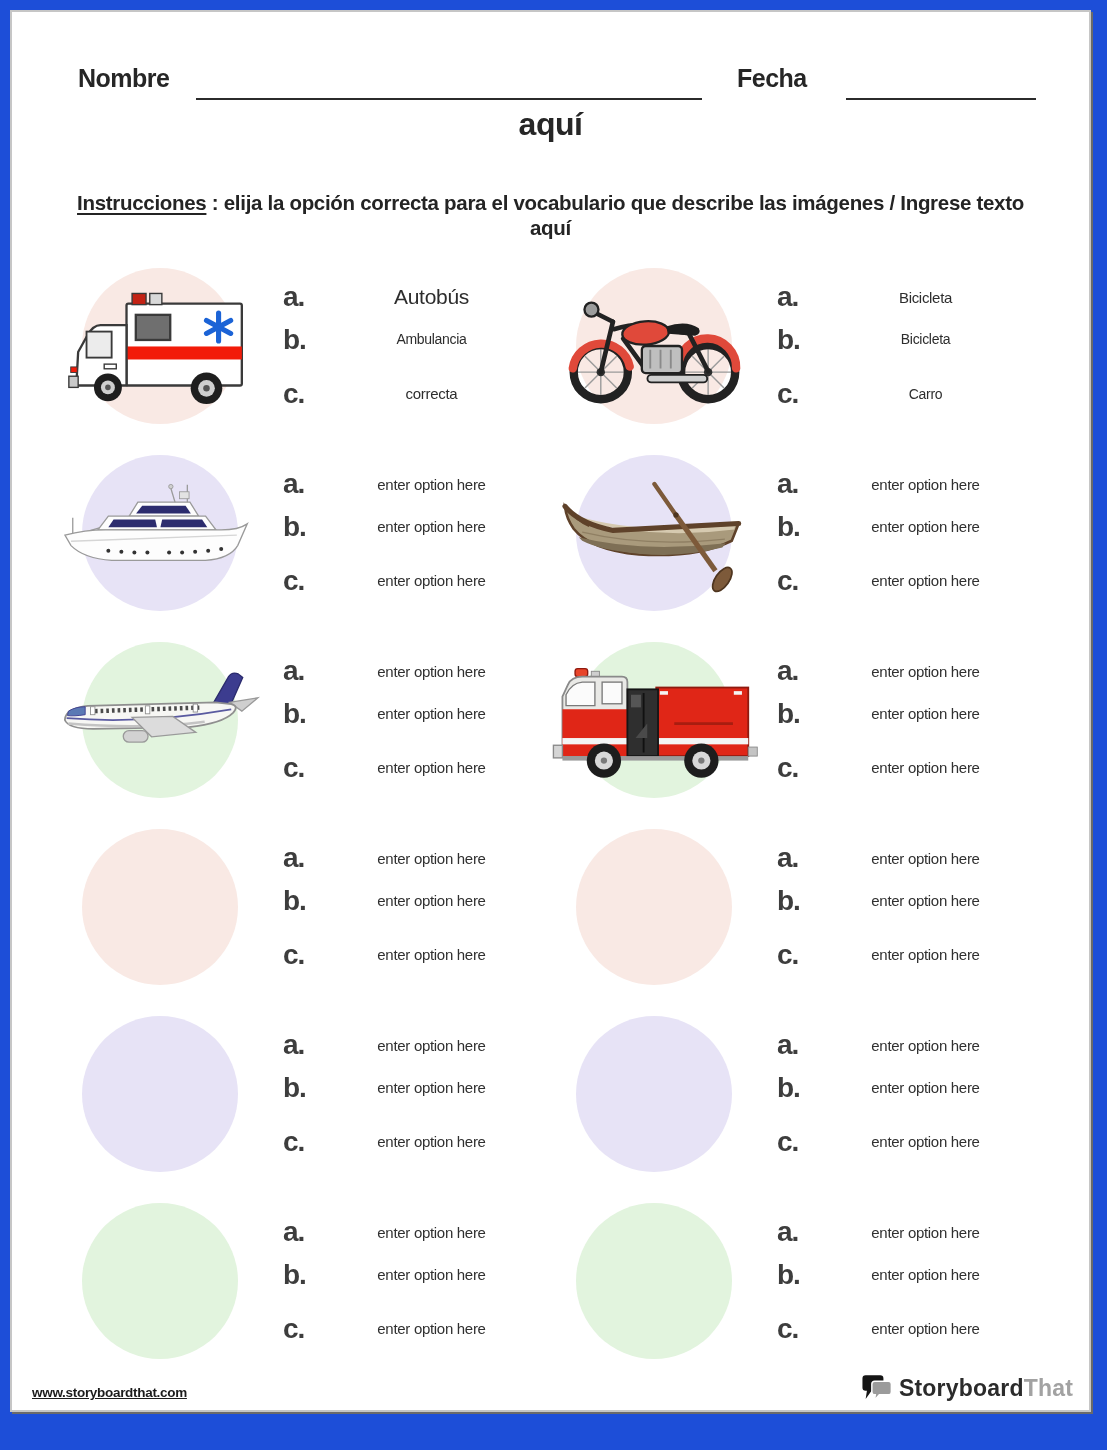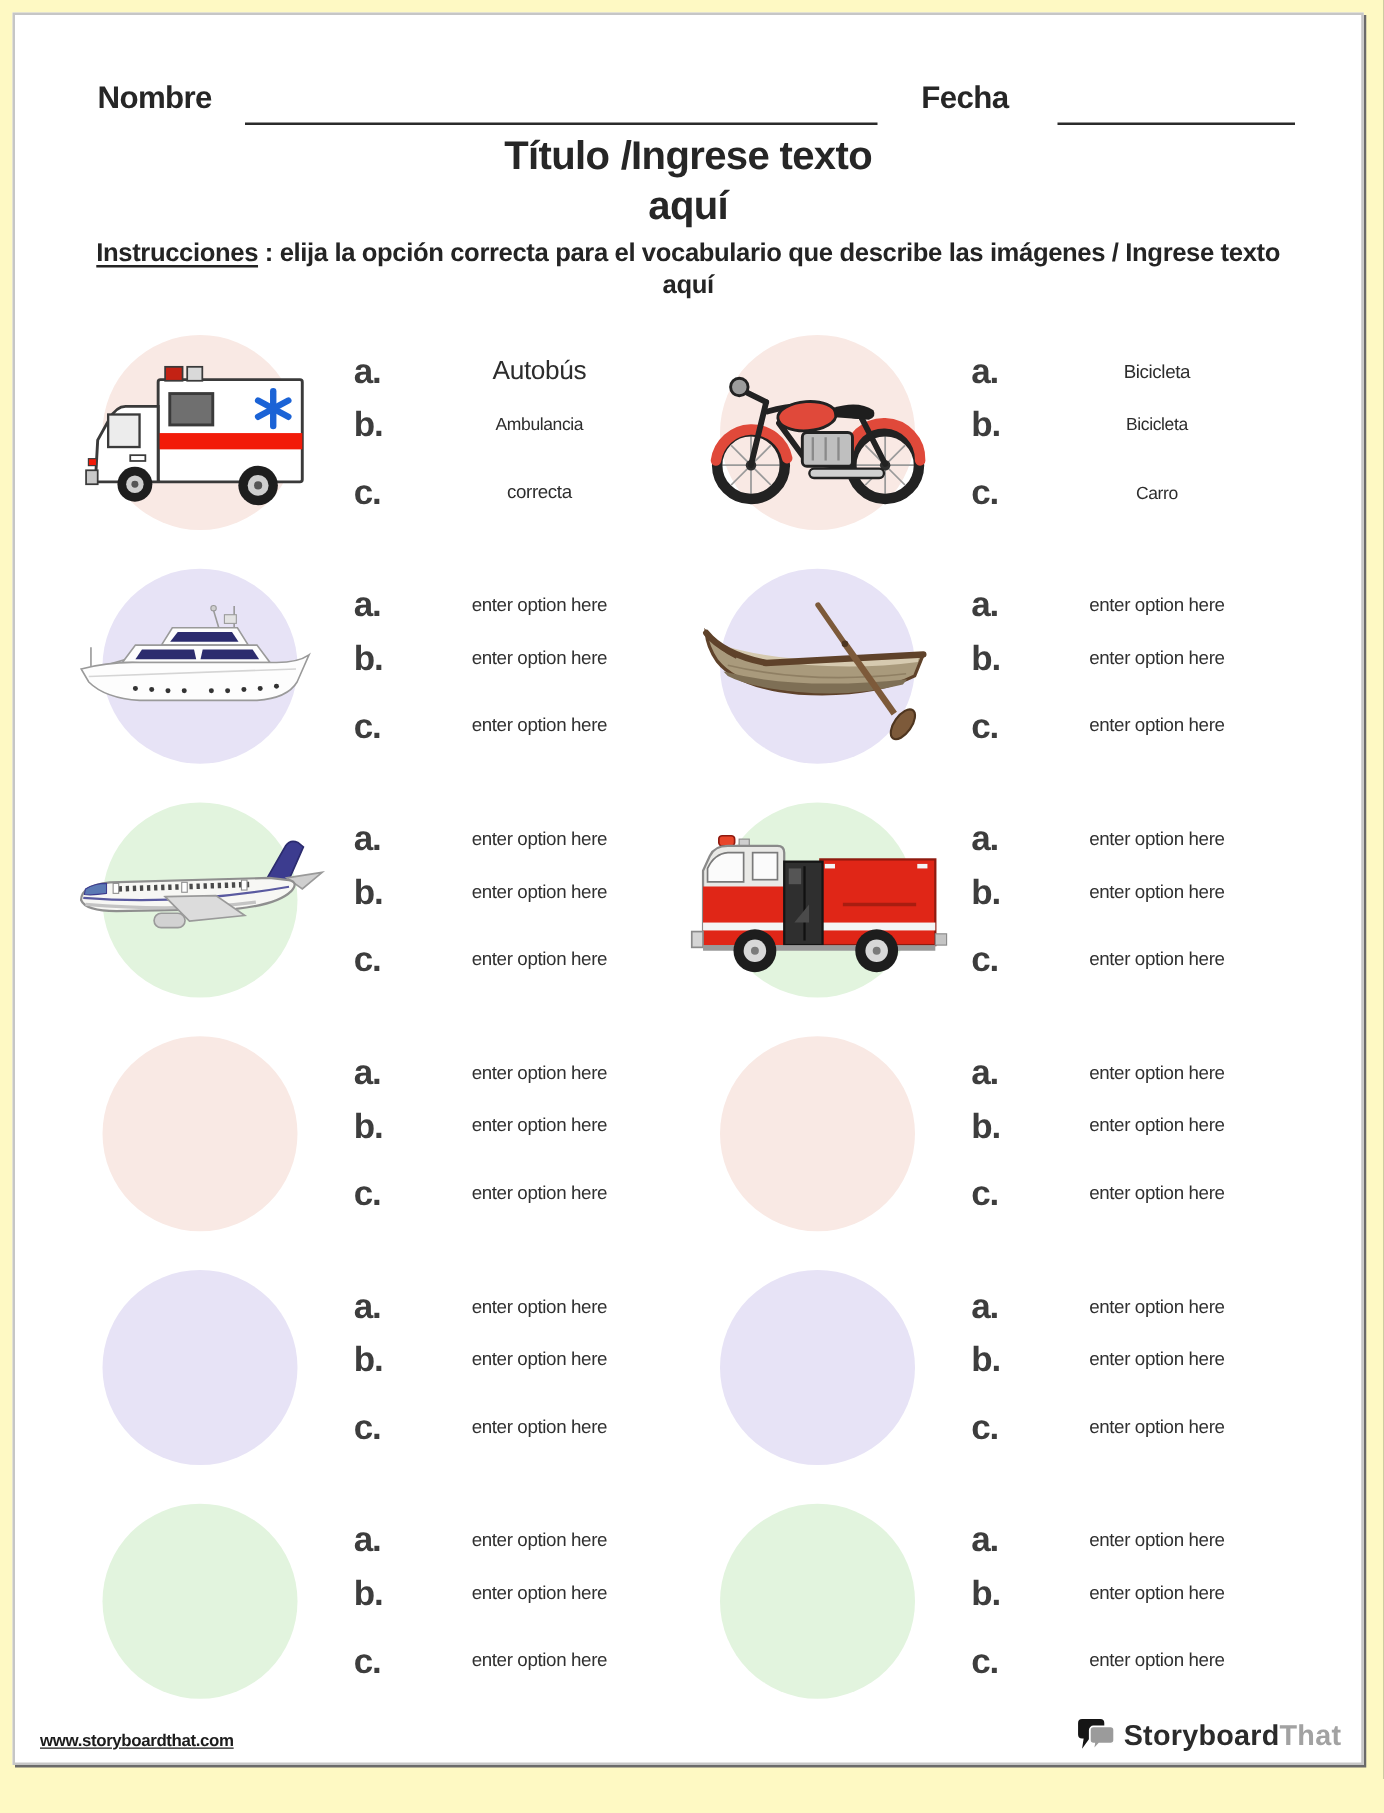--- a/index.html
+++ b/index.html
@@ -1,17 +1,17 @@
 <!DOCTYPE html>
 <html><head>
 <meta charset="utf-8">
 <style>
   html,body{margin:0;padding:0;}
   body{background:#000;font-family:"Liberation Sans",sans-serif;}
-  .stage{position:relative;width:1107px;height:1450px;background:#fef9c3;overflow:hidden;}
+  .stage{position:relative;width:1107px;height:1450px;background:#1d4ed8;overflow:hidden;}
   .page{position:absolute;left:10px;top:10px;width:1081px;height:1402px;background:#fff;
         border:2px solid #c6c6c6;box-sizing:border-box;box-shadow:2px 2px 0 #6a6a6a;}
   
   .field-label{position:absolute;font-size:25px;font-weight:bold;color:#262626;letter-spacing:-0.5px;}
   .name-label{left:66px;top:52px;}
   .date-label{left:725px;top:52px;}
   .write-line{position:absolute;border-bottom:2px solid #2b2b2b;height:0;}
   .name-line{left:184px;top:86px;width:506px;}
   .date-line{left:834px;top:86px;width:190px;}
   .title{position:absolute;left:0;right:0;top:92px;text-align:center;color:#262626;
@@ -48,21 +48,20 @@
 
 <div class="stage">
   <div class="page">
 
     <div class="field-label name-label">Nombre</div>
     <div class="write-line name-line"></div>
     <div class="field-label date-label">Fecha</div>
     <div class="write-line date-line"></div>
 
     <div class="title">
-      <div><span class="t-em">Título</span><span class="t-rest">/Ingrese texto</span></div>
       <div>aquí</div>
     </div>
 
     <div class="instructions">
       <span class="ins-label">Instrucciones</span><span> : elija la opción correcta para el vocabulario que describe las imágenes / Ingrese texto</span>
       <div>aquí</div>
     </div>
 
     <div id="qgrid">
         <div class="qcell">

